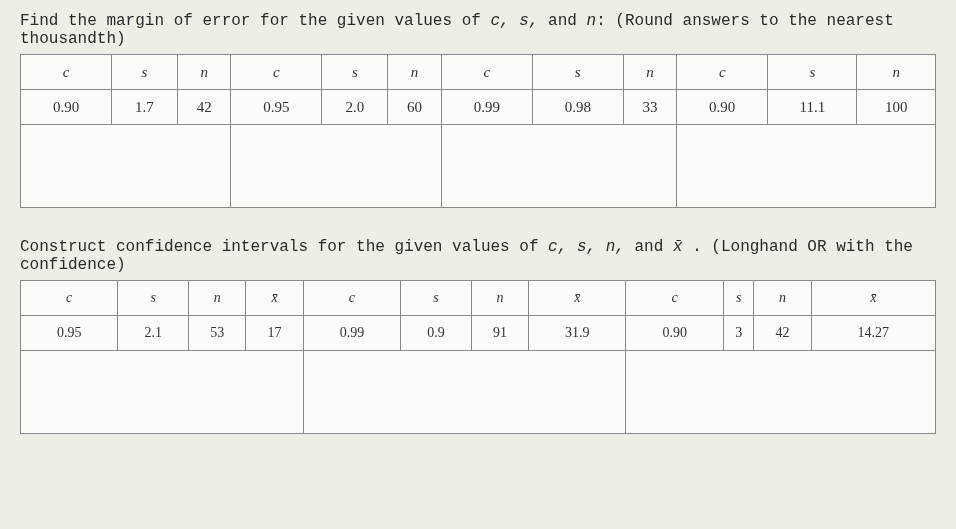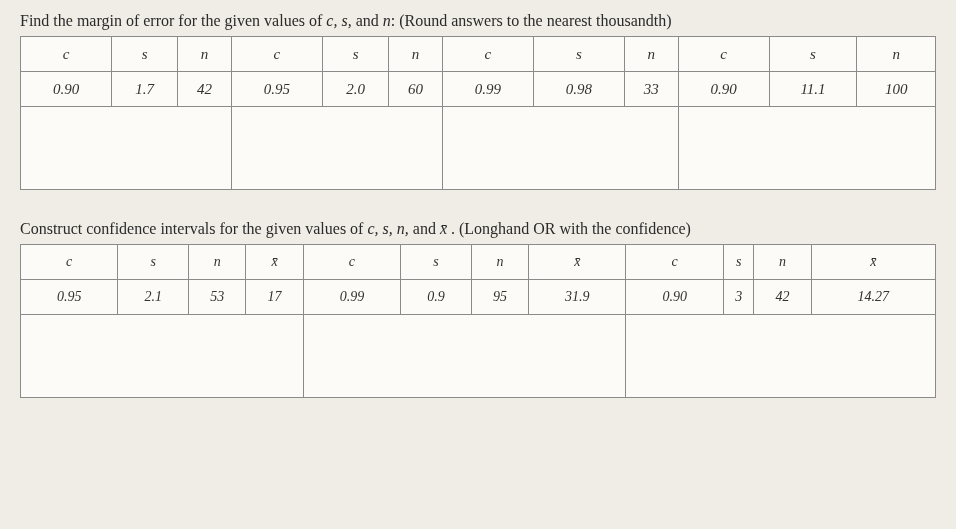--- a/index.html
+++ b/index.html
@@ -8,35 +8,35 @@
       margin: 0;
       padding: 12px 20px;
       width: 956px;
       box-sizing: border-box;
       color: #333;
     }
     .instruction {
       font-size: 16px;
       margin-bottom: 6px;
       color: #2a2a2a;
+      font-family: Liberation Mono, monospace;
     }
     .ital { font-style: italic; }
     table {
       border-collapse: collapse;
       width: 100%;
       background: #fcfbf7;
       margin-bottom: 30px;
     }
     td {
       border: 1px solid #8a8a8a;
       text-align: center;
       padding: 6px 0;
       font-size: 15px;
       height: 22px;
-      font-style: italic;
     }
     .hdr {
       font-style: italic;
       font-weight: normal;
     }
     .empty-row td {
       height: 70px;
     }
     .t2 td {
       font-size: 14px;
@@ -108,21 +108,21 @@
     <td class="hdr">n</td>
     <td class="hdr">x̄</td>
   </tr>
   <tr>
     <td>0.95</td>
     <td>2.1</td>
     <td>53</td>
     <td>17</td>
     <td>0.99</td>
     <td>0.9</td>
-    <td>95</td>
+    <td>91</td>
     <td>31.9</td>
     <td>0.90</td>
     <td>3</td>
     <td>42</td>
     <td>14.27</td>
   </tr>
   <tr class="empty-row">
     <td colspan="4"></td>
     <td colspan="4"></td>
     <td colspan="4"></td>

